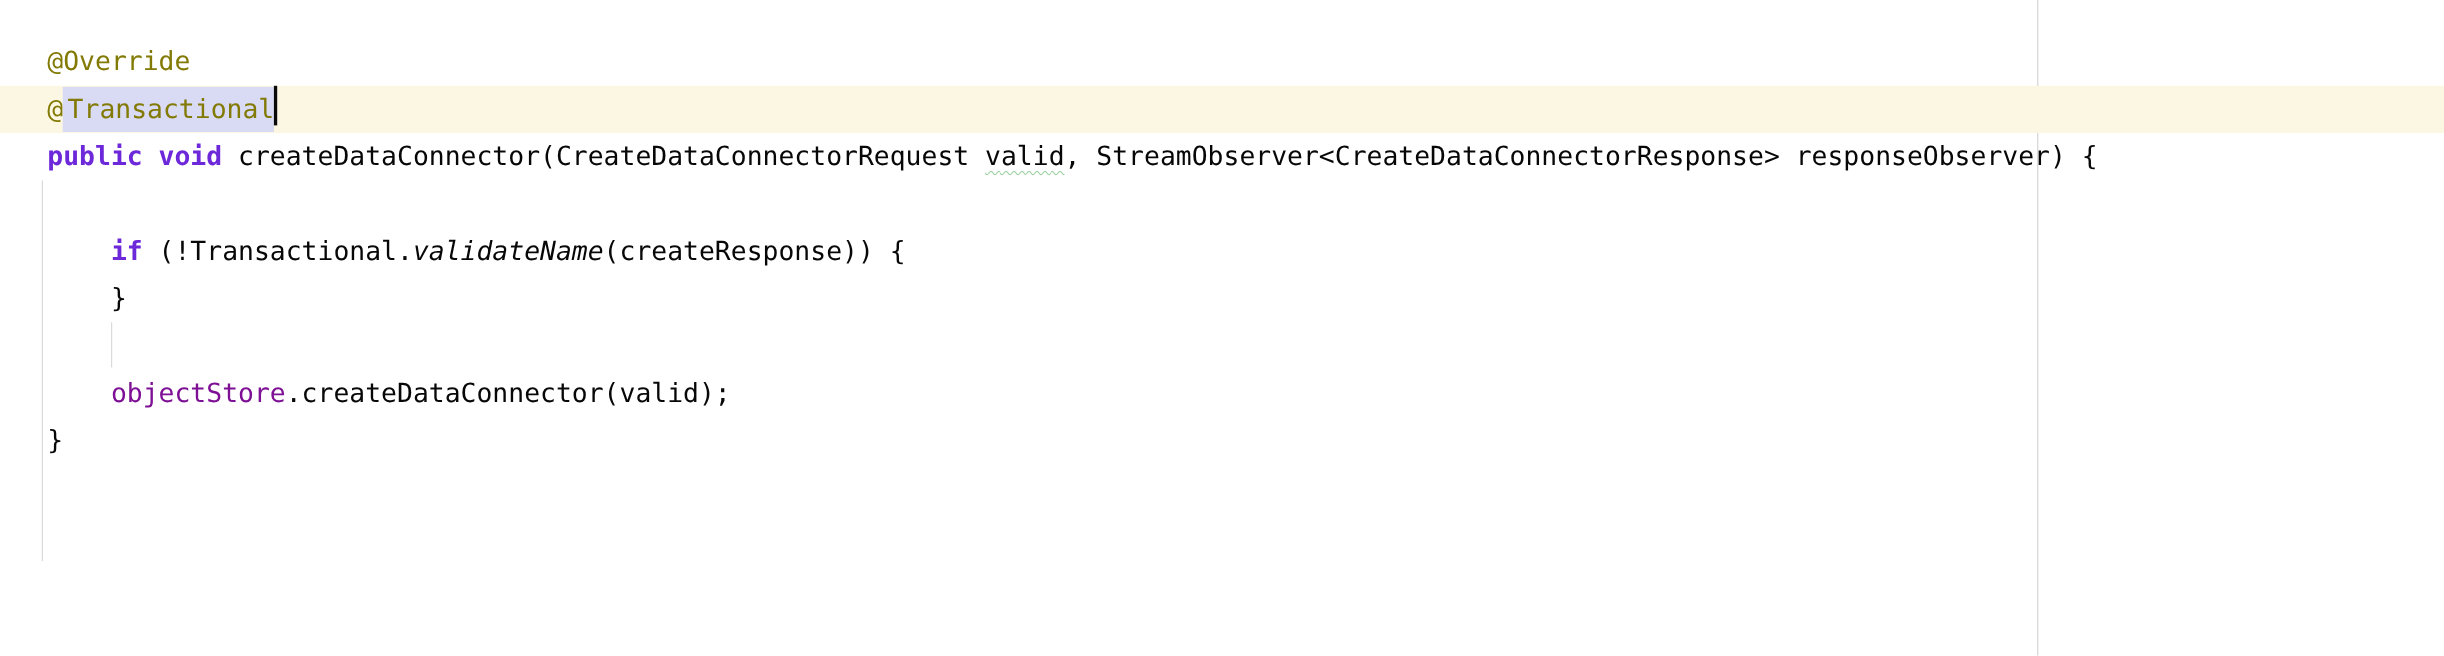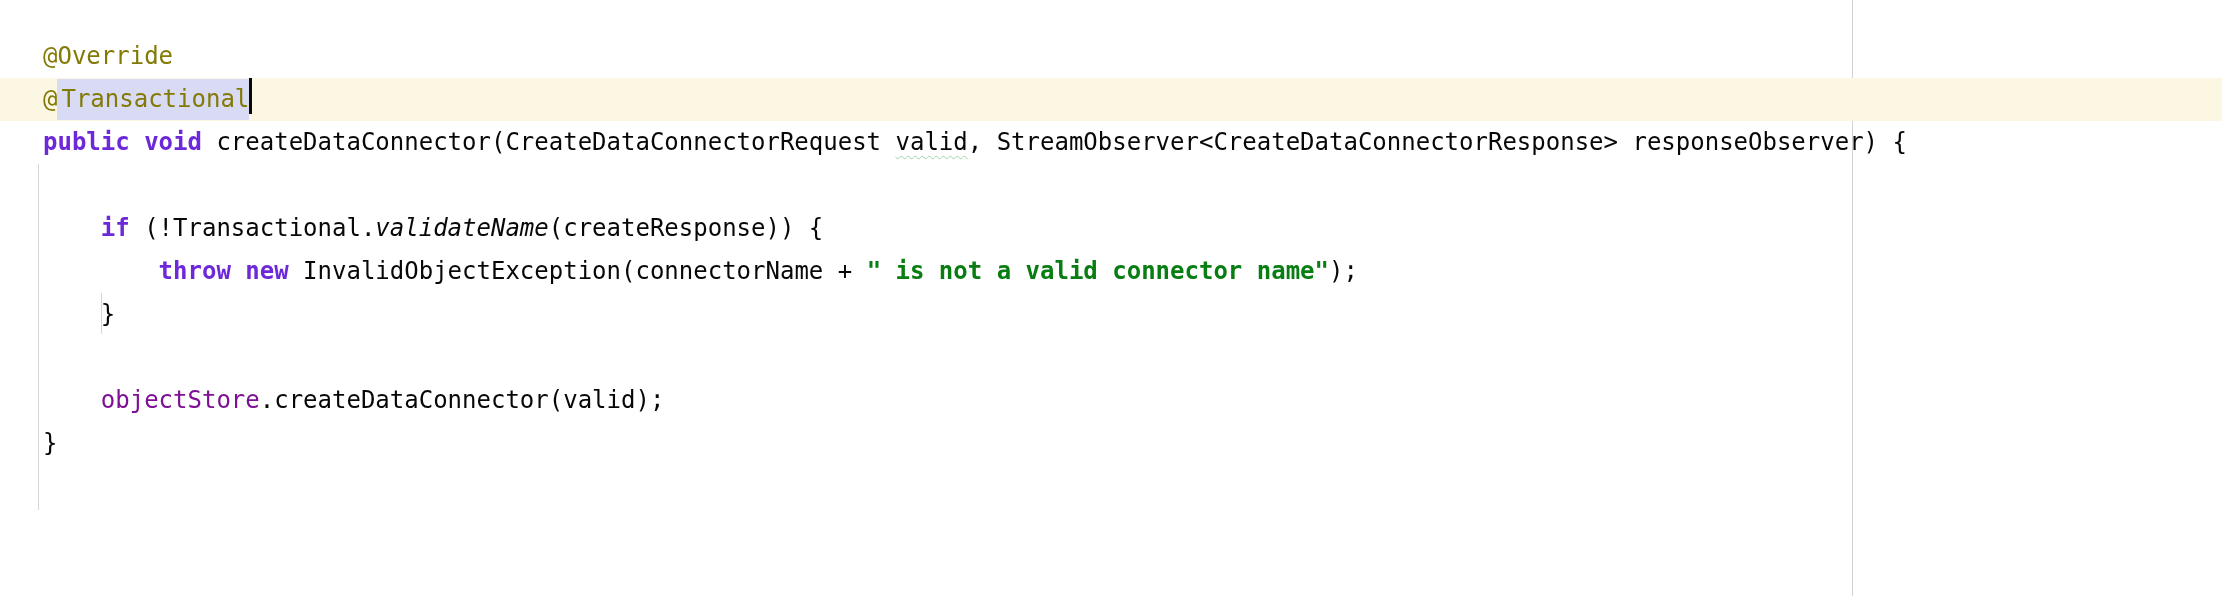--- a/index.html
+++ b/index.html
@@ -91,21 +91,20 @@
 
     <div class="line caret-row"><span class="tok-ann">@</span><span class="tok-ann selection">Transactional</span><span class="caret"></span></div>
 
     <div class="line"><span class="tok-kw">public</span><span> </span><span class="tok-kw">void</span><span> createDataConnector(CreateDataConnectorRequest </span><span class="tok-typo">valid</span><span>, StreamObserver&lt;CreateDataConnectorResponse&gt; responseObserver) {</span></div>
 
     <div class="line"><span></span></div>
 
 
     <div class="line"><span>    </span><span class="tok-kw">if</span><span> (!Transactional.</span><span class="tok-italic">validateName</span><span>(createResponse)) {</span></div>
 
-    <div class="line"><span>        </span><span class="tok-kw">throw</span><span> </span><span class="tok-kw">new</span><span> InvalidObjectException(connectorName + </span><span class="tok-str">" is not a valid connector name"</span><span>);</span></div>
 
     <div class="line"><span>    }</span></div>
 
     <div class="line"><span></span></div>
 
     <div class="line"><span>    </span><span class="tok-field">objectStore</span><span>.createDataConnector(valid);</span></div>
 
 
     <div class="line"><span>}</span></div>
 

